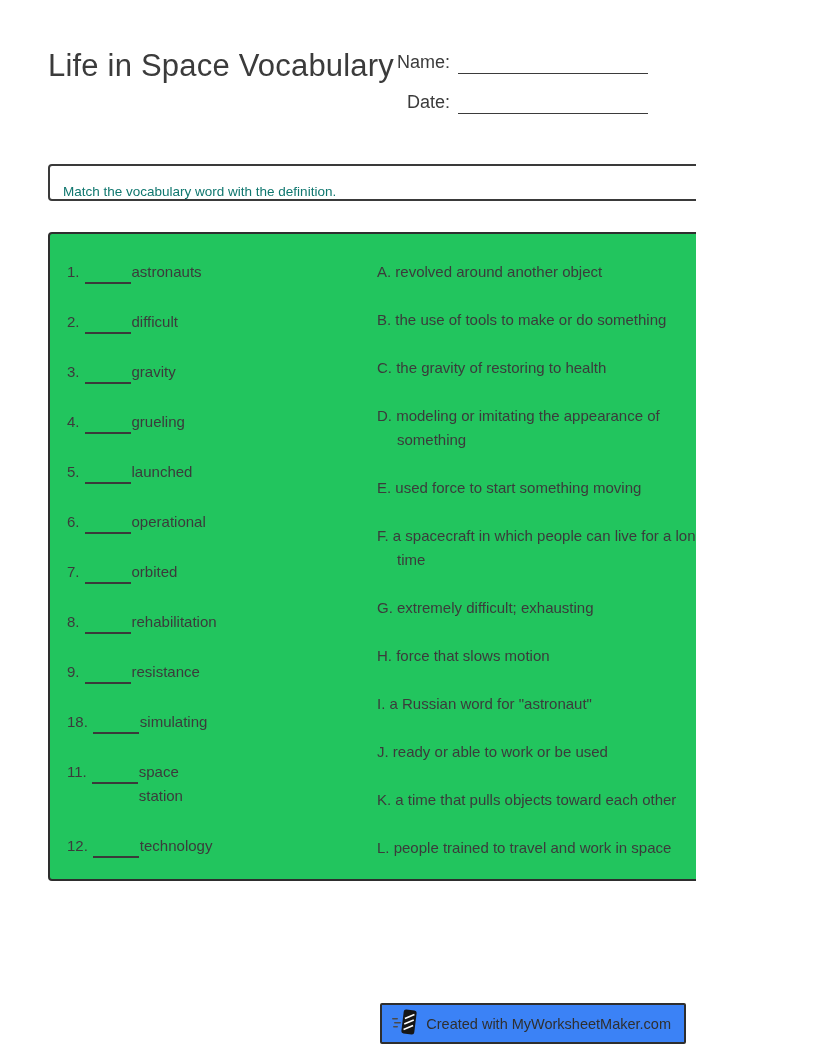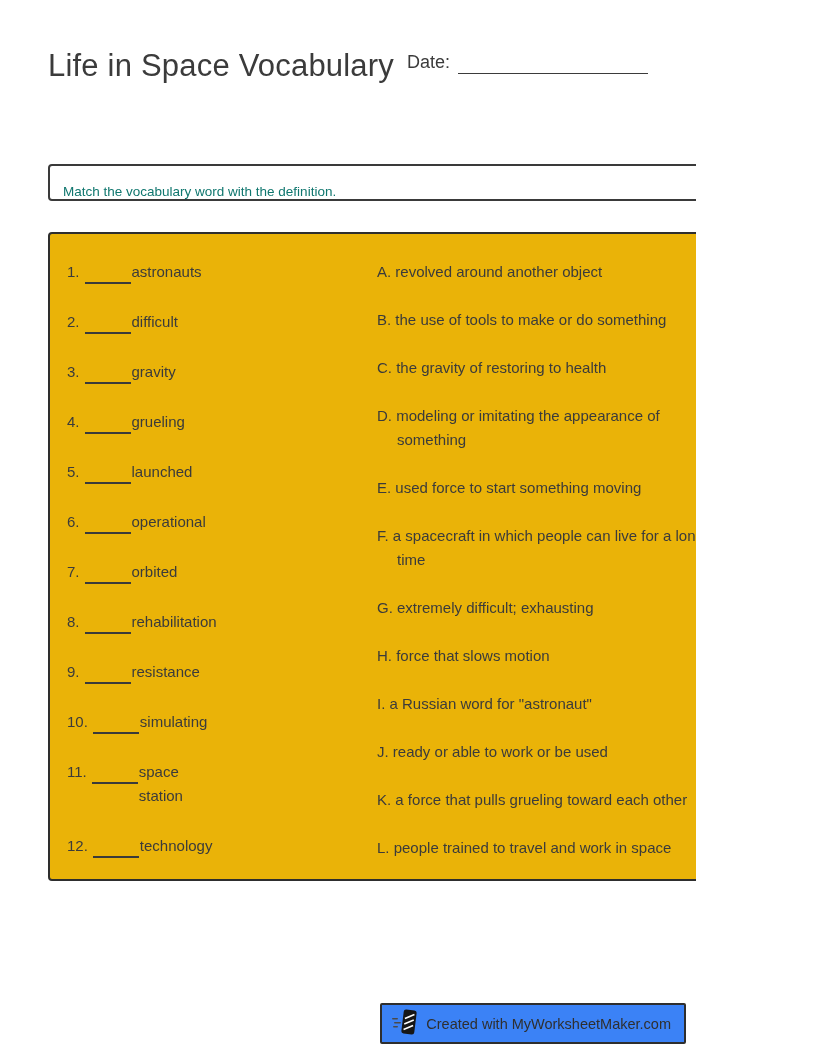--- a/index.html
+++ b/index.html
@@ -68,21 +68,21 @@
 
   
   .matching-box {
     position: absolute;
     left: 48px;
     top: 232px;
     width: 719px;
     height: 649px;
     border: 2px solid #2e2e2e;
     border-radius: 4px;
-    background: #eab308;
+    background: #22c55e;
     display: flex;
     padding: 26px 8px 0 17px;
   }
   .col-words {
     width: 310px;
     flex: none;
     list-style: none;
   }
   .word-item {
     font-size: 15px;
@@ -143,20 +143,24 @@
 </style>
 </head>
 <body>
 
 <div class="sheet">
 
   <h1 class="page-title">Life in Space Vocabulary</h1>
 
   <div class="name-date">
     <div class="nd-row">
+      <span class="nd-label">Name:</span>
+      <span class="nd-line"></span>
+    </div>
+    <div class="nd-row">
       <span class="nd-label">Date:</span>
       <span class="nd-line"></span>
     </div>
   </div>
 
   <div class="instructions-box">
     <span>Match the vocabulary word with the definition.</span>
   </div>
 
   <div class="matching-box">
@@ -172,21 +176,21 @@
     <li class="word-item"><span class="word-number">5.</span><span class="answer-blank"></span><span class="word-text">launched</span></li>
 
     <li class="word-item"><span class="word-number">6.</span><span class="answer-blank"></span><span class="word-text">operational</span></li>
 
     <li class="word-item"><span class="word-number">7.</span><span class="answer-blank"></span><span class="word-text">orbited</span></li>
 
     <li class="word-item"><span class="word-number">8.</span><span class="answer-blank"></span><span class="word-text">rehabilitation</span></li>
 
     <li class="word-item"><span class="word-number">9.</span><span class="answer-blank"></span><span class="word-text">resistance</span></li>
 
-    <li class="word-item"><span class="word-number">10.</span><span class="answer-blank"></span><span class="word-text">simulating</span></li>
+    <li class="word-item"><span class="word-number">18.</span><span class="answer-blank"></span><span class="word-text">simulating</span></li>
 
     <li class="word-item"><span class="word-number">11.</span><span class="answer-blank"></span><span class="word-text">space station</span></li>
 
     <li class="word-item"><span class="word-number">12.</span><span class="answer-blank"></span><span class="word-text">technology</span></li>
   </ul>
     <ul class="col-definitions">
     <li class="definition-item"><span>A.</span> <span>revolved around another object</span></li>
 
     <li class="definition-item"><span>B.</span> <span>the use of tools to make or do something</span></li>
 
@@ -199,21 +203,21 @@
     <li class="definition-item"><span>F.</span> <span>a spacecraft in which people can live for a long time</span></li>
 
     <li class="definition-item"><span>G.</span> <span>extremely difficult; exhausting</span></li>
 
     <li class="definition-item"><span>H.</span> <span>force that slows motion</span></li>
 
     <li class="definition-item"><span>I.</span> <span>a Russian word for "astronaut"</span></li>
 
     <li class="definition-item"><span>J.</span> <span>ready or able to work or be used</span></li>
 
-    <li class="definition-item"><span>K.</span> <span>a force that pulls grueling toward each other</span></li>
+    <li class="definition-item"><span>K.</span> <span>a time that pulls objects toward each other</span></li>
 
     <li class="definition-item"><span>L.</span> <span>people trained to travel and work in space</span></li>
   </ul>
   </div>
 
   <div class="footer-badge">
     <span class="footer-icon">
       <svg width="26" height="30" viewBox="0 0 26 30">
         <g fill="#4a4a4a">
           <rect x="0" y="11" width="6" height="1.6" rx="0.8"></rect>

